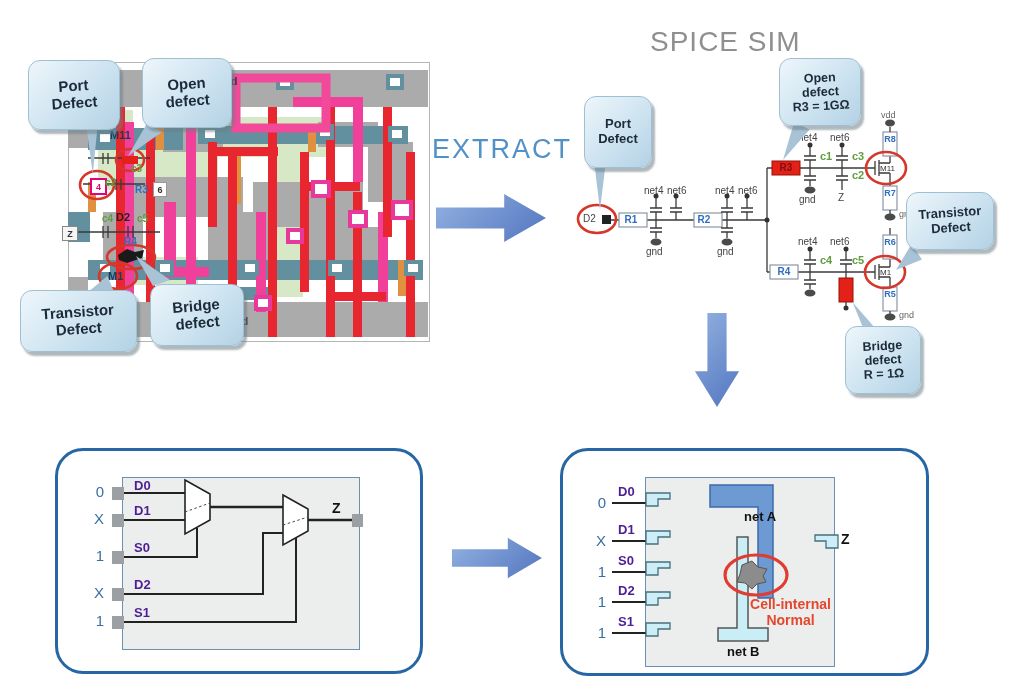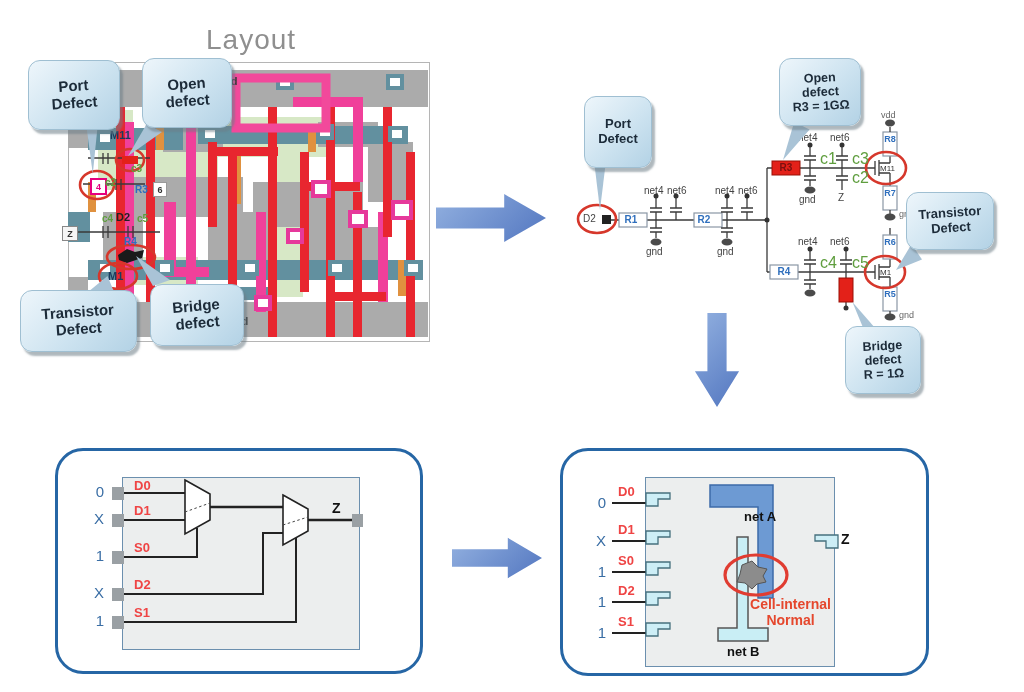--- a/index.html
+++ b/index.html
@@ -33,27 +33,27 @@
   .lnavy{color:#1a3c5e;font-size:11px;}
   .pinbox{position:absolute;z-index:6;display:flex;align-items:center;justify-content:center;
           font-size:9px;font-weight:bold;background:#fff;}
   
   .sp{font-size:10px;color:#444;z-index:6;}
   .sp-r{font-size:10px;font-weight:bold;color:#2f6fbd;text-align:center;z-index:6;}
   .sp-rv{font-size:9px;line-height:10px;font-weight:bold;color:#2f6fbd;text-align:center;
          word-break:break-all;width:12px;z-index:6;}
   .sp-g{font-size:9px;color:#666;z-index:6;}
   .sp-m{font-size:8px;color:#333;z-index:6;}
-  .spc{font-size:16px;font-weight:normal;color:#5f9e3e;z-index:6;}
+  .spc{font-size:11px;font-weight:bold;color:#5f9e3e;z-index:6;}
   
   .round-box{position:absolute;border:3px solid #2666a5;border-radius:28px;background:#fff;z-index:1;}
   .panel{position:absolute;background:#eceeee;border:1.5px solid #6b8fae;z-index:2;}
   .pad{position:absolute;background:#9aa0a4;z-index:5;}
   .inval{position:absolute;color:#3a6ea5;font-size:15px;text-align:right;width:18px;z-index:6;}
-  .inlbl{position:absolute;color:#ef4444;font-weight:bold;font-size:13px;z-index:6;}
+  .inlbl{position:absolute;color:#4c1d95;font-weight:bold;font-size:13px;z-index:6;}
   .zlbl{position:absolute;color:#111;font-weight:bold;font-size:14px;z-index:6;}
   .netlbl{position:absolute;color:#111;font-weight:bold;font-size:13px;z-index:6;}
   .bridge-note{position:absolute;color:#e5472d;font-weight:bold;font-size:14px;line-height:1.15;
                text-align:center;white-space:pre-line;z-index:6;}
   
   .cR{fill:#e8262f}.cP{fill:#f0409a}.cT{fill:#62909f}.cG{fill:#d7e8c6}.cGy{fill:#ababab}.cO{fill:#e0913f}
   .viaT{fill:#fff;stroke:#62909f;stroke-width:4}
   .viaP{fill:#fff;stroke:#e6399b;stroke-width:4}
   .pkO{fill:none;stroke:#f2499b;stroke-width:9}
   .wire{stroke:#3a3a3a;stroke-width:1.3;fill:none}
@@ -66,21 +66,22 @@
   .ndot{fill:#333}
   .mux{fill:#fff;stroke:#222;stroke-width:1.6}
   .dash{stroke:#444;stroke-width:1;stroke-dasharray:2.5 2.5;fill:none}
   .flag{fill:#cdeef6;stroke:#46707d;stroke-width:1.3}
 </style>
 </head>
 <body>
 
 <div id="canvas">
 
-  <div class="t sec-title" style="left:206px;top:24px;">Layout</div>
+  <div class="t sec-title" style="left:650px;top:26px;">SPICE SIM</div>
+  <div class="t extract" style="left:432px;top:134px;">EXTRACT</div>
 
   <div class="arrow ar-right" style="left:436px;top:192px;width:110px;height:52px;"></div>
   <div class="arrow ar-down" style="left:693px;top:313px;width:48px;height:94px;"></div>
   <div class="arrow ar-right" style="left:452px;top:536px;width:90px;height:44px;"></div>
 
   <div class="abs layout-frame"></div>
 
   <div class="round-box" style="left:55px;top:448px;width:362px;height:220px;"></div>
   <div class="panel" style="left:122px;top:477px;width:236px;height:171px;"></div>
   <div class="round-box" style="left:560px;top:448px;width:363px;height:222px;"></div>

